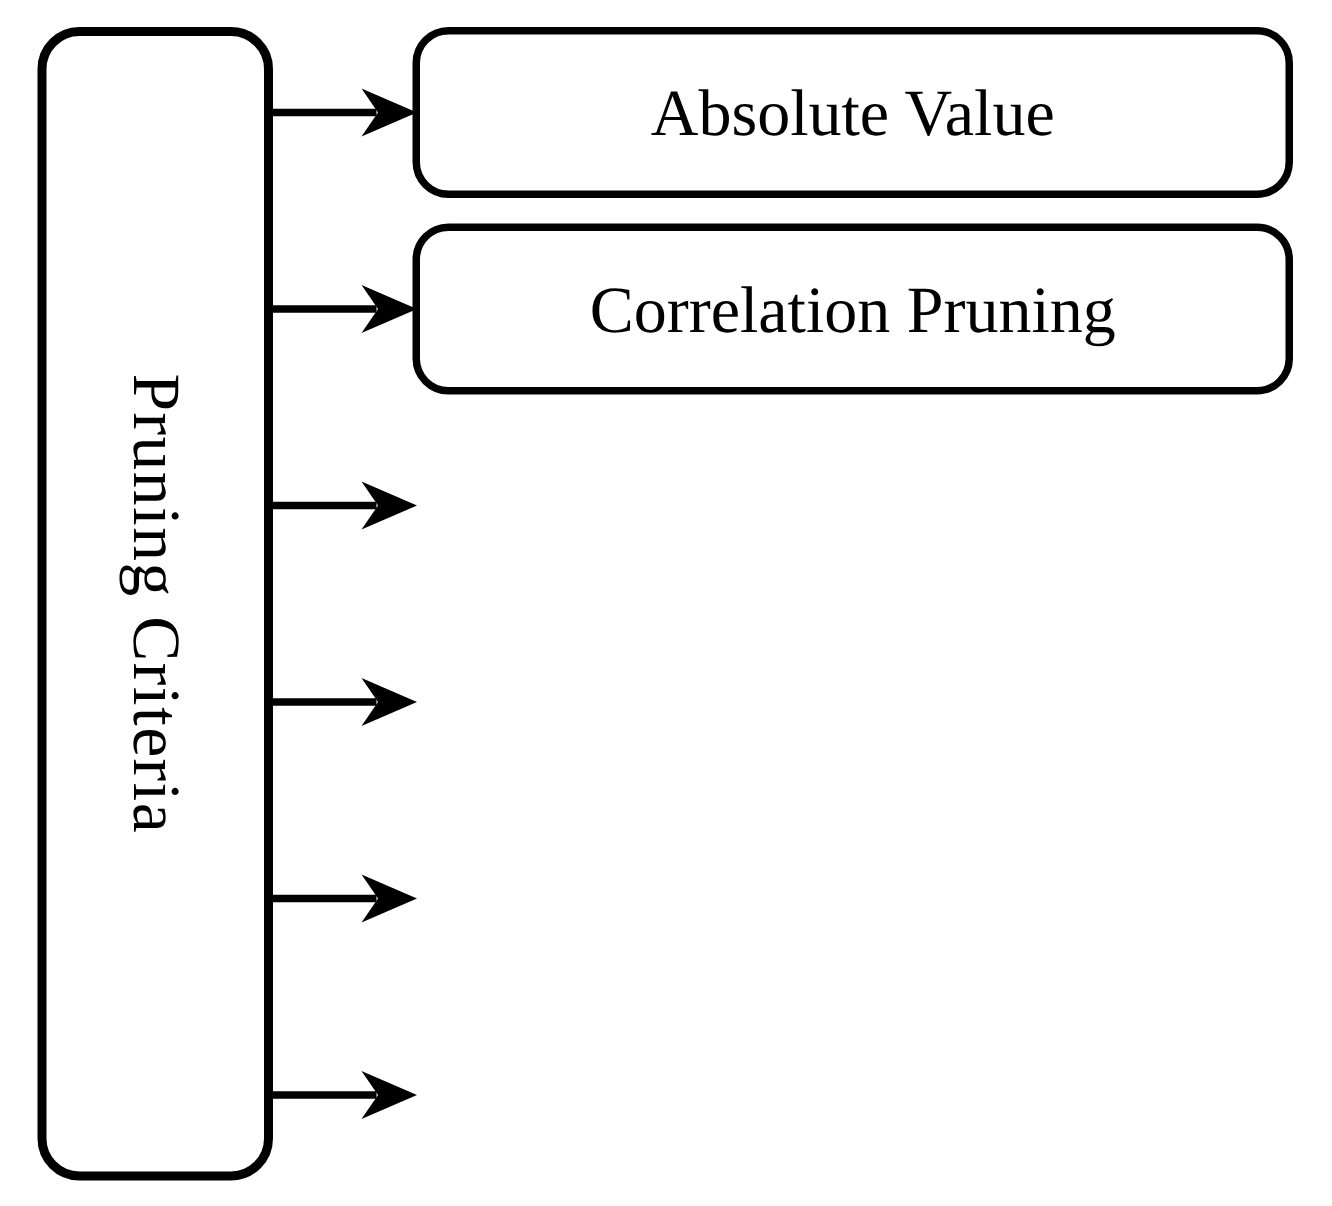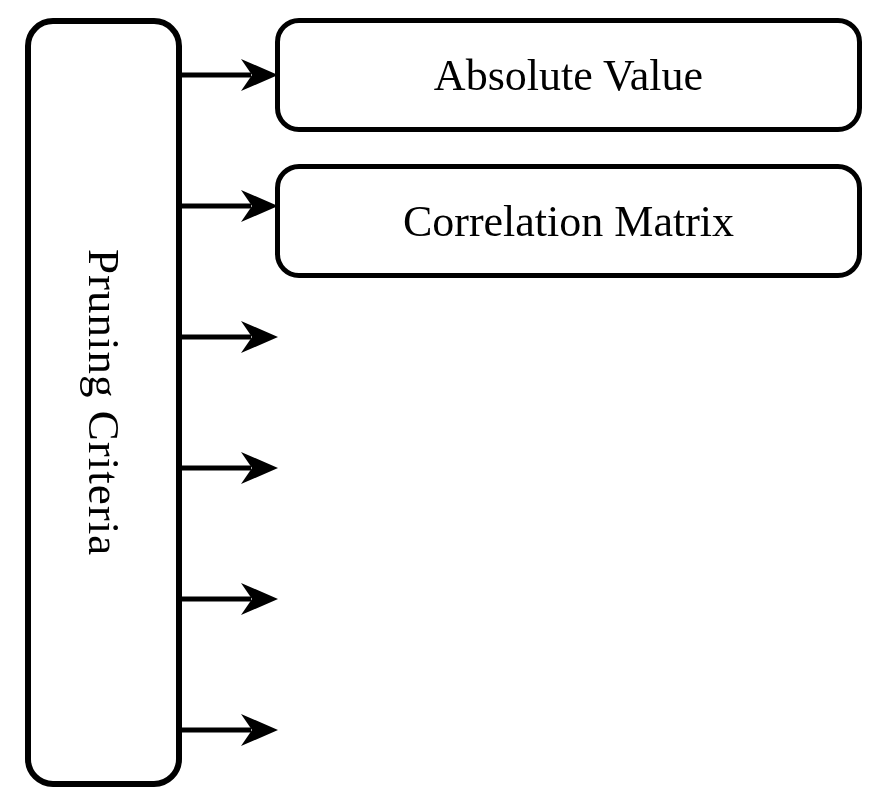--- a/index.html
+++ b/index.html
@@ -39,21 +39,21 @@
     letter-spacing: 1px;
   }
   
   .items-col {
     position: absolute;
     left: 275px;
     top: 18px;
     width: 587px;
     display: flex;
     flex-direction: column;
-    gap: 32px;
+    gap: 17px;
   }
   .item-box {
     box-sizing: border-box;
     height: 114px;
     border: 5px solid #000000;
     border-radius: 24px;
     background: #ffffff;
     display: flex;
     align-items: center;
     justify-content: center;
@@ -106,17 +106,17 @@
   <svg class="arrow arrow-6" viewBox="0 0 99 36">
     <line x1="0" y1="18" x2="72" y2="18" stroke="#000000" stroke-width="5"></line>
     <polygon points="99,18 62,2 73,18 62,34" fill="#000000"></polygon>
   </svg>
 
   <div class="items-col">
     <div class="item-box">
       <span>Absolute Value</span>
     </div>
     <div class="item-box">
-      <span>Correlation Matrix</span>
+      <span>Correlation Pruning</span>
     </div>
   </div>
 
 </div>
 
 </body></html>

